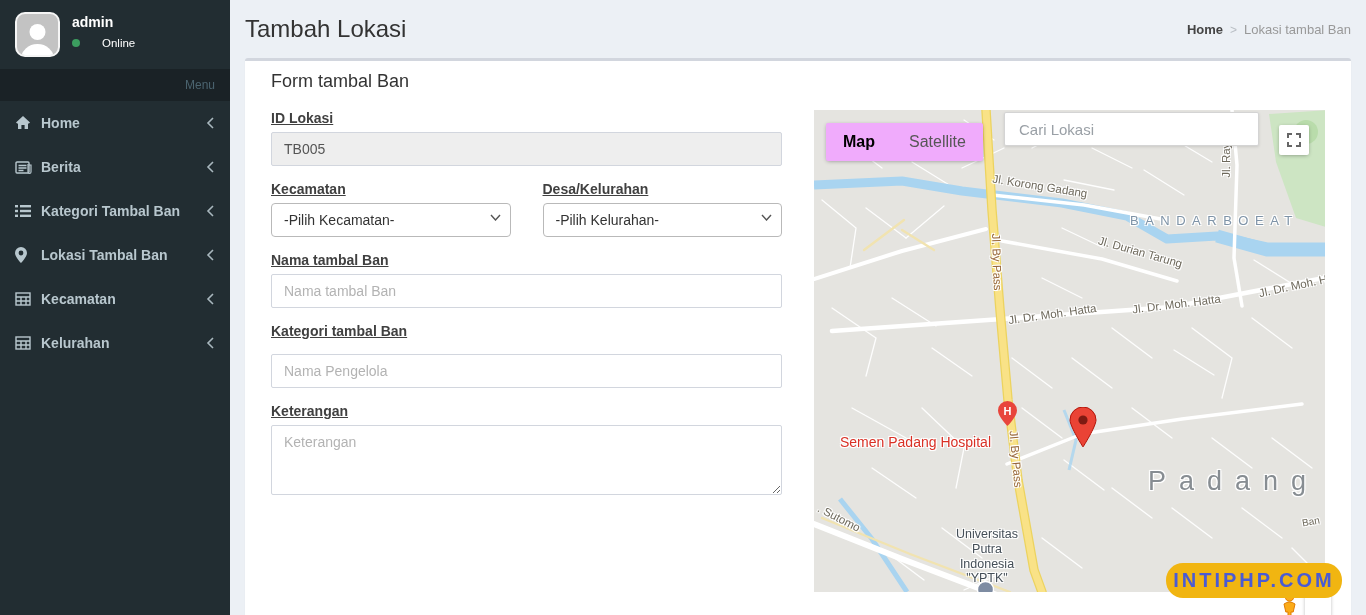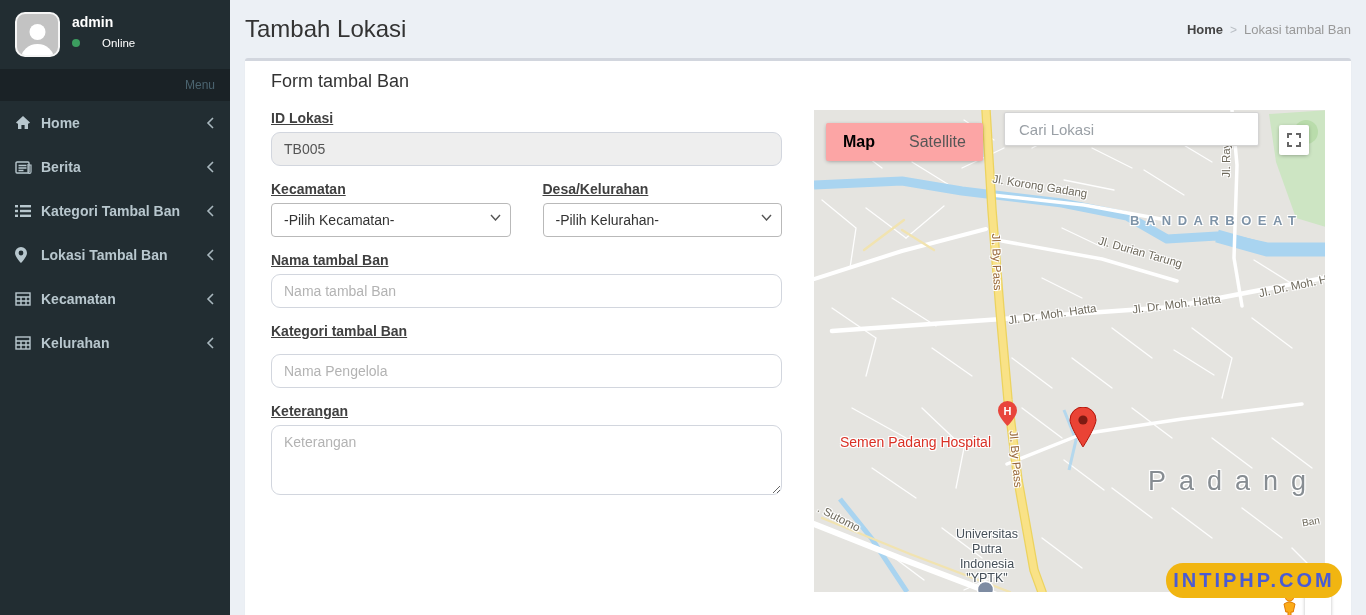--- a/index.html
+++ b/index.html
@@ -34,41 +34,41 @@
   .box { margin:0 15px; background:#fff; border-top:3px solid #d2d6de; border-radius:3px; box-shadow:0 1px 1px rgba(0,0,0,.1); height:600px; overflow:hidden; }
   .box-header { padding:10px 10px 6px 10px; }
   .box-title { font-size:18px; color:#333; font-weight:500; padding-left:16px; }
   .box-body { padding:12px 10px 10px 10px; }
   .row { display:flex; }
   .col { width:50%; padding:0 16px; }
 
   .form-group { margin-bottom:15px; }
   .form-group label { display:block; font-size:14px; font-weight:700; color:#404040; margin-bottom:6px;text-decoration:underline; }
   .form-control { display:block; width:100%; height:34px; padding:6px 12px; font-size:14px; color:#555;
-                  border:1px solid #d2d6de; border-radius:9px; background:#fff; font-family:"Liberation Sans",sans-serif; }
+                  border:1px solid #d2d6de; border-radius:2px; background:#fff; font-family:"Liberation Sans",sans-serif; }
   .form-control::placeholder { color:#b3b3b3; }
   .form-control[readonly] { background:#eeeeee; }
   textarea.form-control { height:70px; resize:both; padding-top:8px; }
   .half-row { display:flex; gap:32px; }
   .half-row > div { flex:1; }
   .select-wrap { position:relative; }
   select.form-control { appearance:none; -webkit-appearance:none; -moz-appearance:none; border:1px solid #b9b9b9; border-radius:4px; color:#333; cursor:pointer; }
   .select-caret { position:absolute; right:10px; top:11px; pointer-events:none; display:flex; }
 
   
   .map-wrap { position:relative; width:100%; height:482px; background:#e5e4e0; overflow:hidden; cursor:grab; }
   .mlbl { position:absolute; font-size:11.5px; color:#6e695c; white-space:nowrap;
           text-shadow:1px 1px 0 #fff,-1px -1px 0 #fff,1px -1px 0 #fff,-1px 1px 0 #fff,0 0 3px #fff; }
-  .mlbl-area { font-size:13px; font-weight:700; color:#7e93a7; letter-spacing:6.5px; }
+  .mlbl-area { font-size:13px; font-weight:400; color:#7e93a7; letter-spacing:6.5px; }
   .mlbl-city { font-size:27px; color:#878d92; letter-spacing:13px; }
   .mlbl-hospital { font-size:14px; color:#d93025; }
   .mlbl-univ { font-size:12.5px; color:#454f58; line-height:1.18; text-align:center; width:100px; white-space:normal; }
   .mlbl-bypass { color:#96653a; }
 
-  .gm-tabs { position:absolute; left:12px; top:13px; display:flex; background:#fca5a5; height:38px; border-radius:2px;
+  .gm-tabs { position:absolute; left:12px; top:13px; display:flex; background:#f0abfc; height:38px; border-radius:2px;
              box-shadow:0 1px 4px -1px rgba(0,0,0,.4); z-index:3; }
   .gm-tab { padding:0 17px; line-height:38px; font-size:16px; cursor:pointer; }
   .gm-tab-map { font-weight:600; color:#000; }
   .gm-tab-sat { color:#565656; }
   .gm-search { position:absolute; left:190px; top:2px; width:255px; height:34px; background:#fff; border:1px solid #d4d4d4;
                border-radius:2px; box-shadow:0 1px 3px rgba(0,0,0,.12); padding:0 14px; font-size:15px; color:#555; z-index:3;
                font-family:"Liberation Sans",sans-serif; }
   .gm-search::placeholder { color:#9aa0a6; }
   .gm-fs { position:absolute; left:465px; top:15px; width:30px; height:30px; background:#fff; border-radius:2px;
            box-shadow:0 1px 4px -1px rgba(0,0,0,.4); display:flex; align-items:center; justify-content:center; cursor:pointer; z-index:3; }

